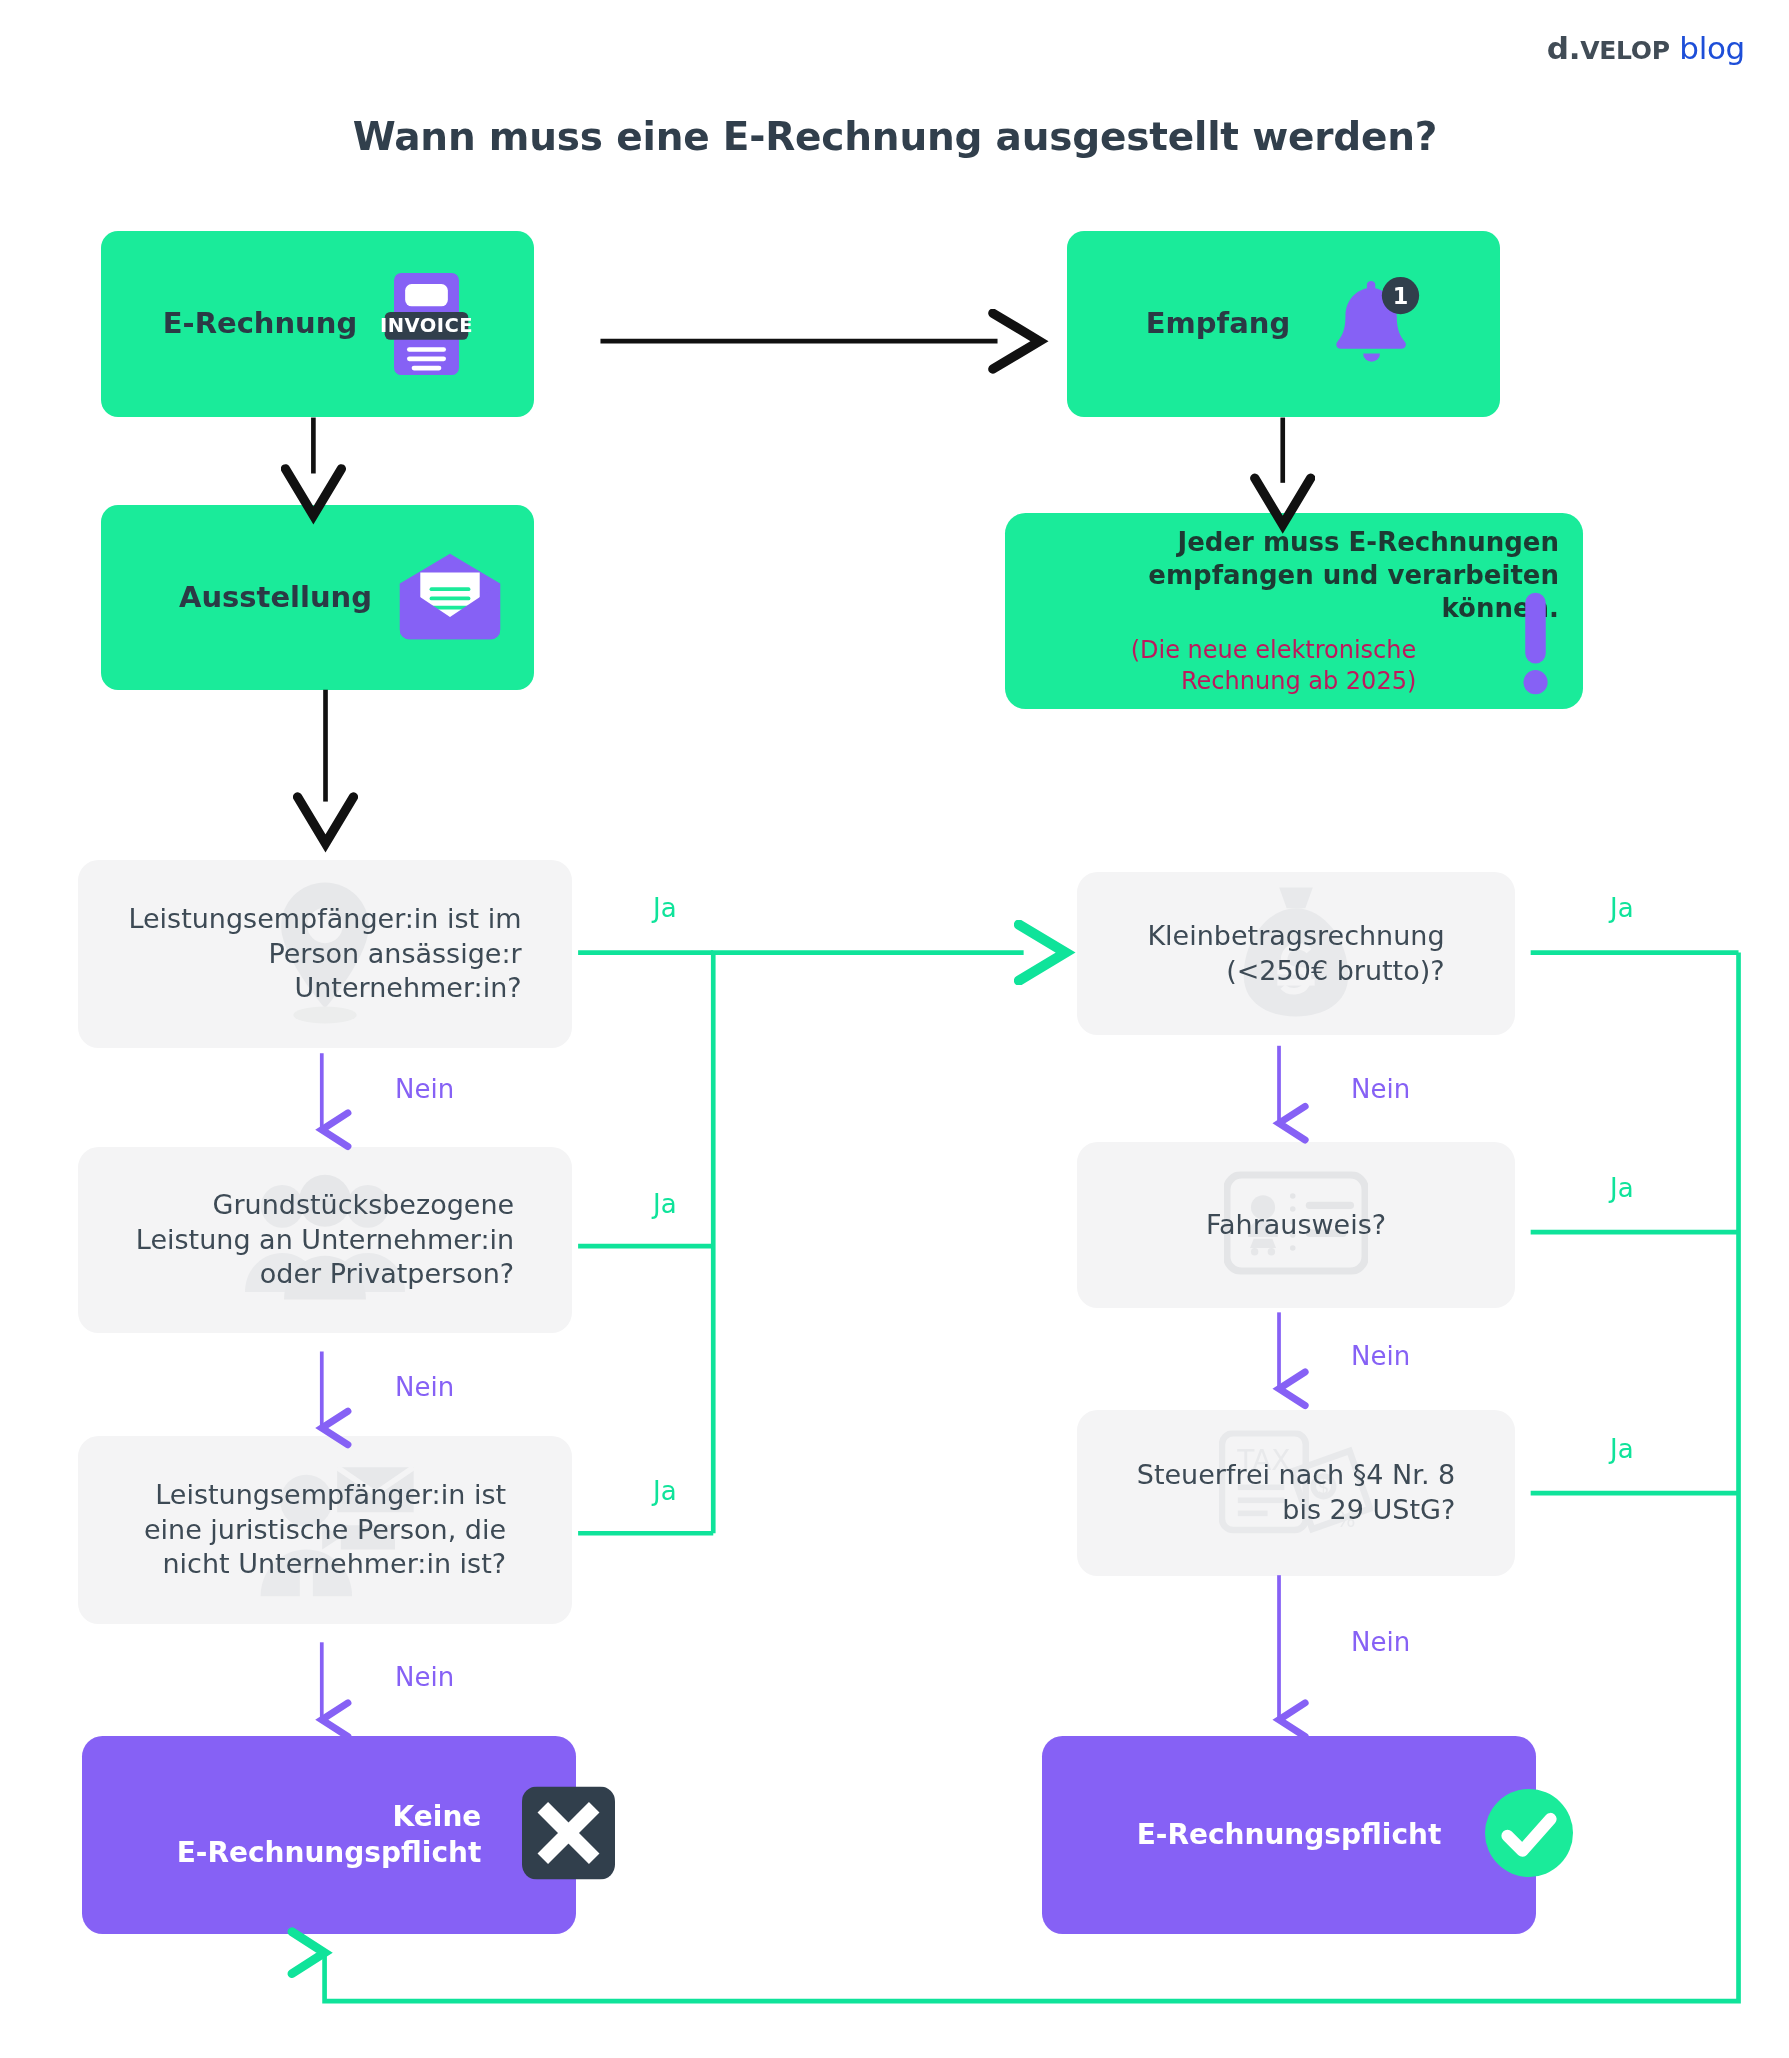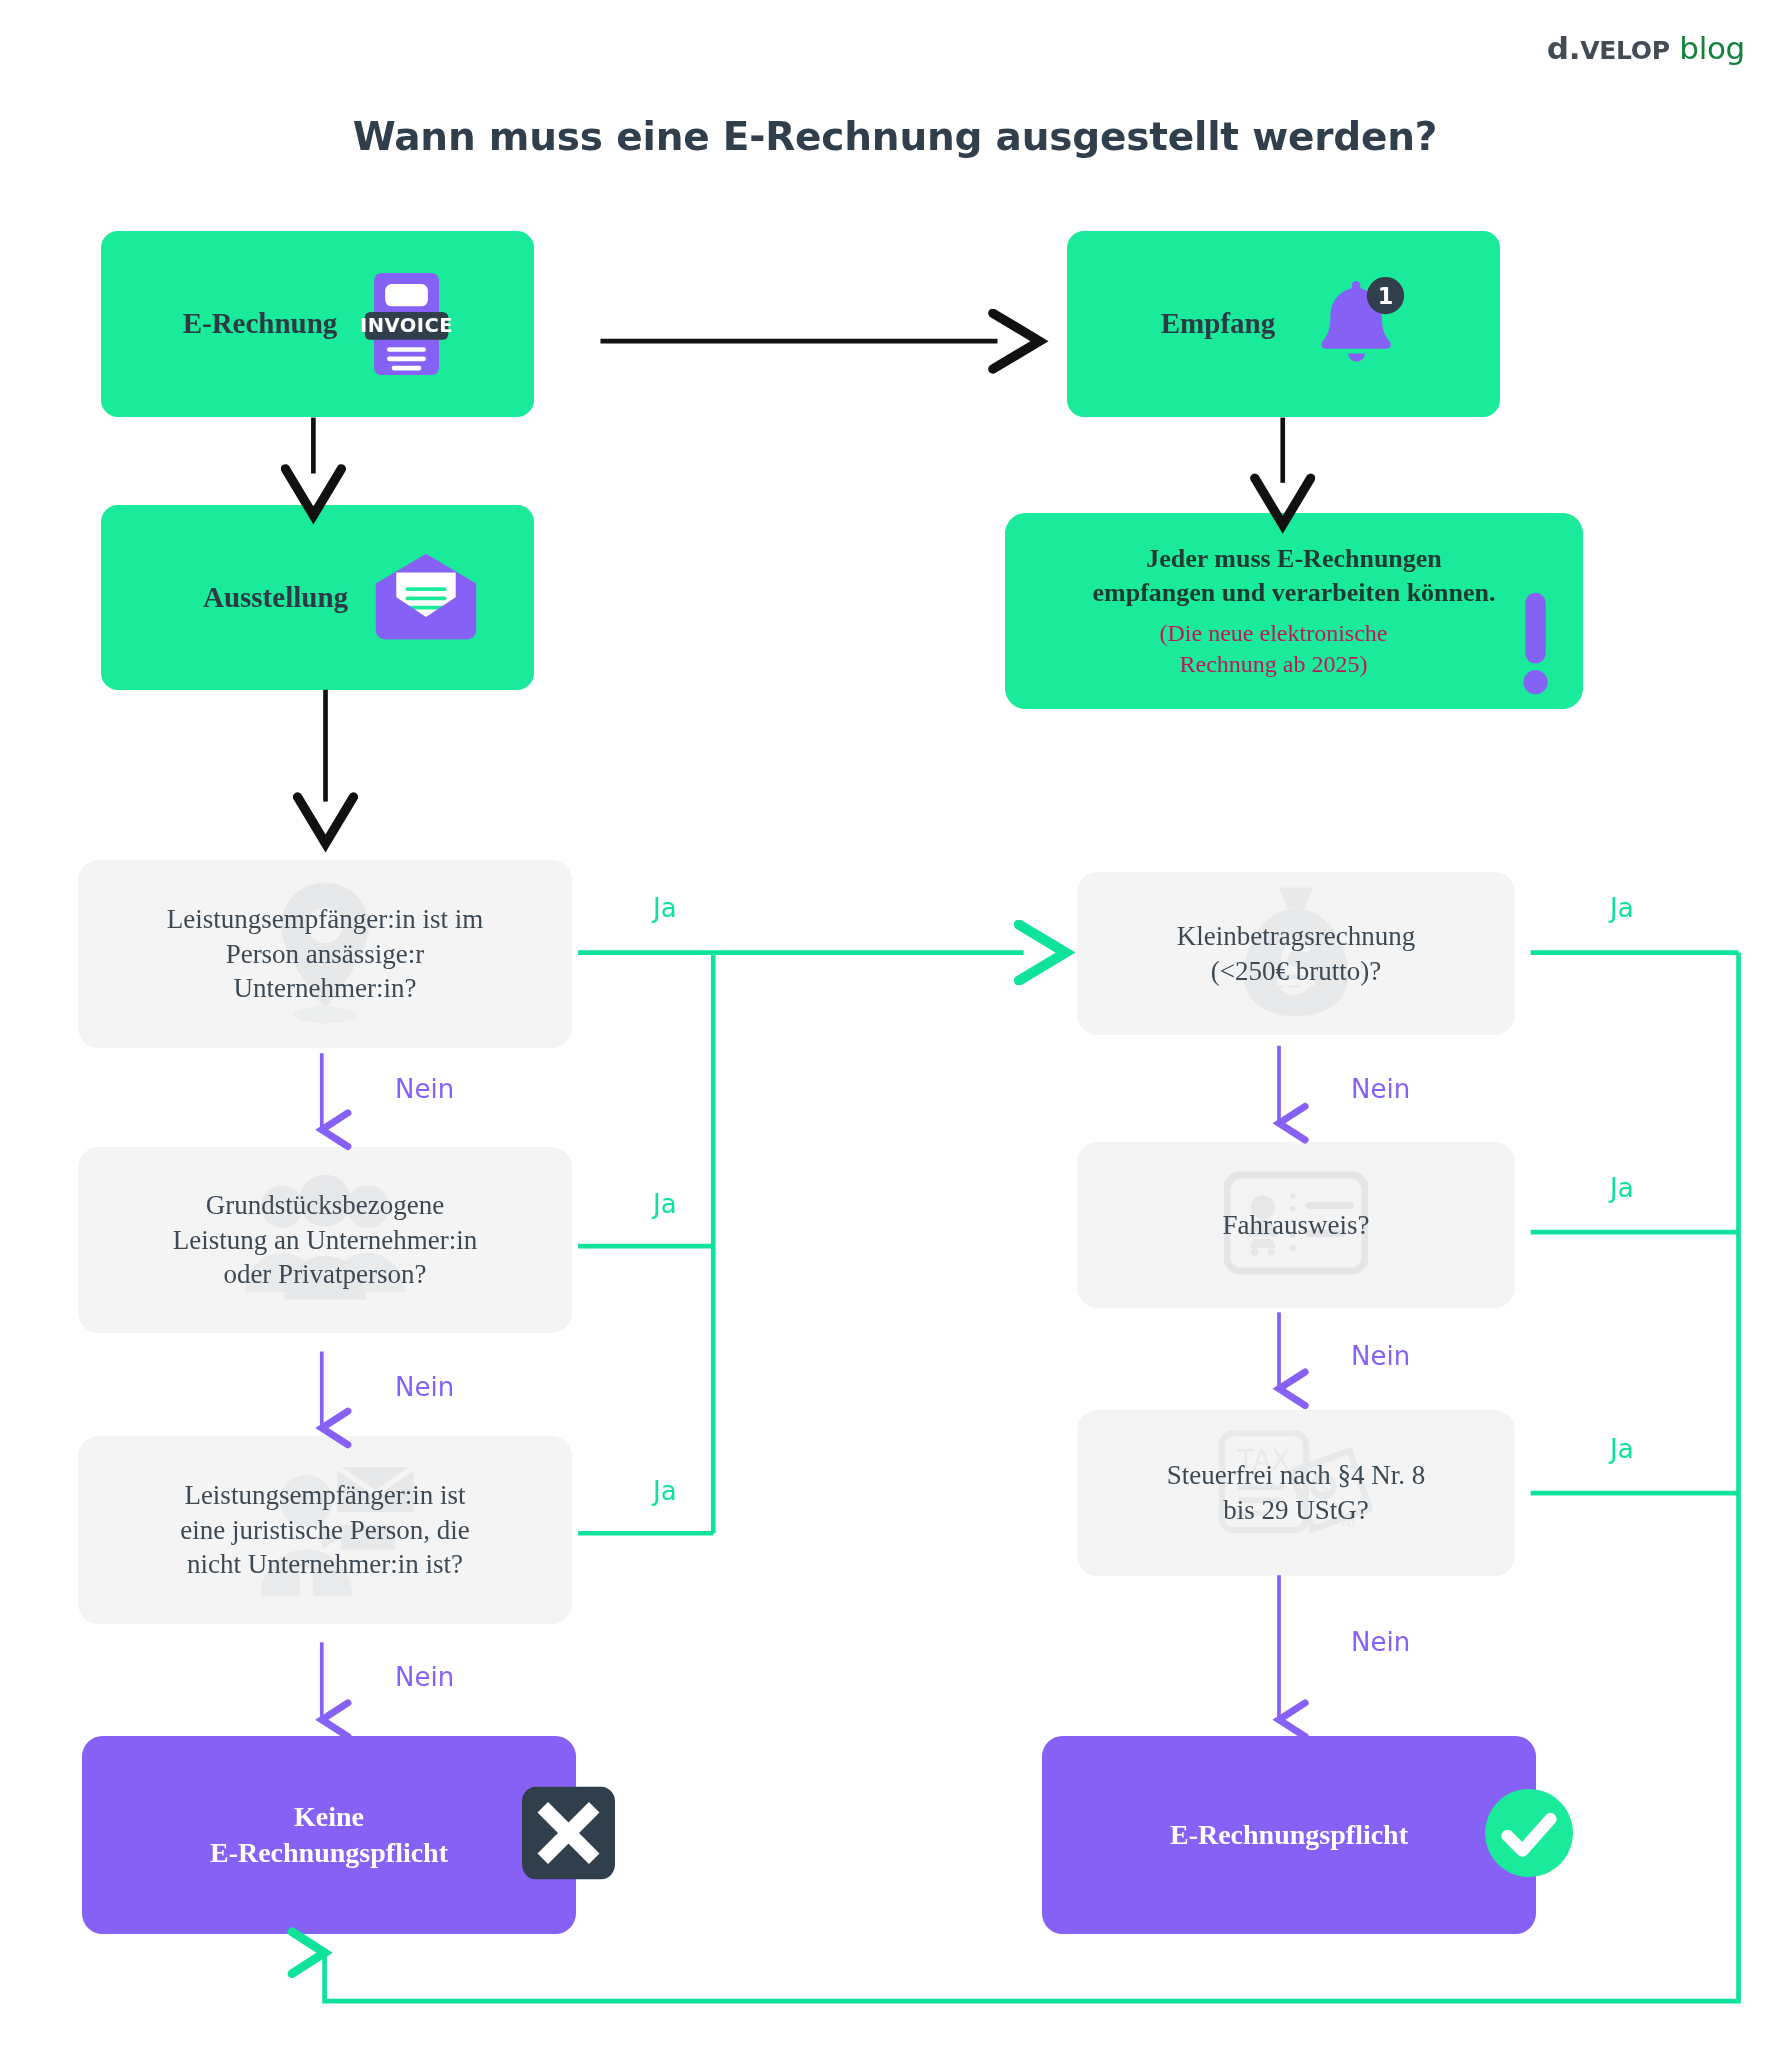--- a/index.html
+++ b/index.html
@@ -23,21 +23,21 @@
     right: 45px;
     top: 30px;
     font-family: "DejaVu Sans", sans-serif;
     font-size: 31px;
     letter-spacing: -0.3px;
     color: #414c56;
     white-space: nowrap;
   }
   .brand .b1 { font-weight: 700; }
   .brand .b2 { font-weight: 700; font-size: 25px; text-transform: uppercase; }
-  .brand .b4 { font-weight: 400; color: #15803d; }
+  .brand .b4 { font-weight: 400; color: #1d4ed8; }
 
   
   .page-title {
     position: absolute;
     left: 0; top: 114px;
     width: 1790px;
     text-align: center;
     font-size: 39px;
     font-weight: 700;
     color: #313f4c;
@@ -52,23 +52,22 @@
     justify-content: center;
     border-radius: 17px;
   }
   .node-green { background: #1aeb9a; }
   .node-gray  { background: #f4f4f5; }
   .node-purple{ background: #8661f5; }
 
   .node-label {
     position: relative;
     z-index: 3;
-    text-align: center;
+    text-align: right;
     line-height: 1.28;
-    font-family: Liberation Serif, serif;
   }
   .lbl-dark  { color: #2b3a45; font-weight: 700; font-size: 29px; }
   .lbl-qtext { color: #3d4a55; font-weight: 400; font-size: 27px; }
   .lbl-white { color: #ffffff; font-weight: 700; font-size: 28px; }
 
   
   .node-icon { position: relative; z-index: 3; flex: 0 0 auto; display:flex; align-items:center; justify-content:center; }
   .watermark {
     position: absolute;
     z-index: 1;

